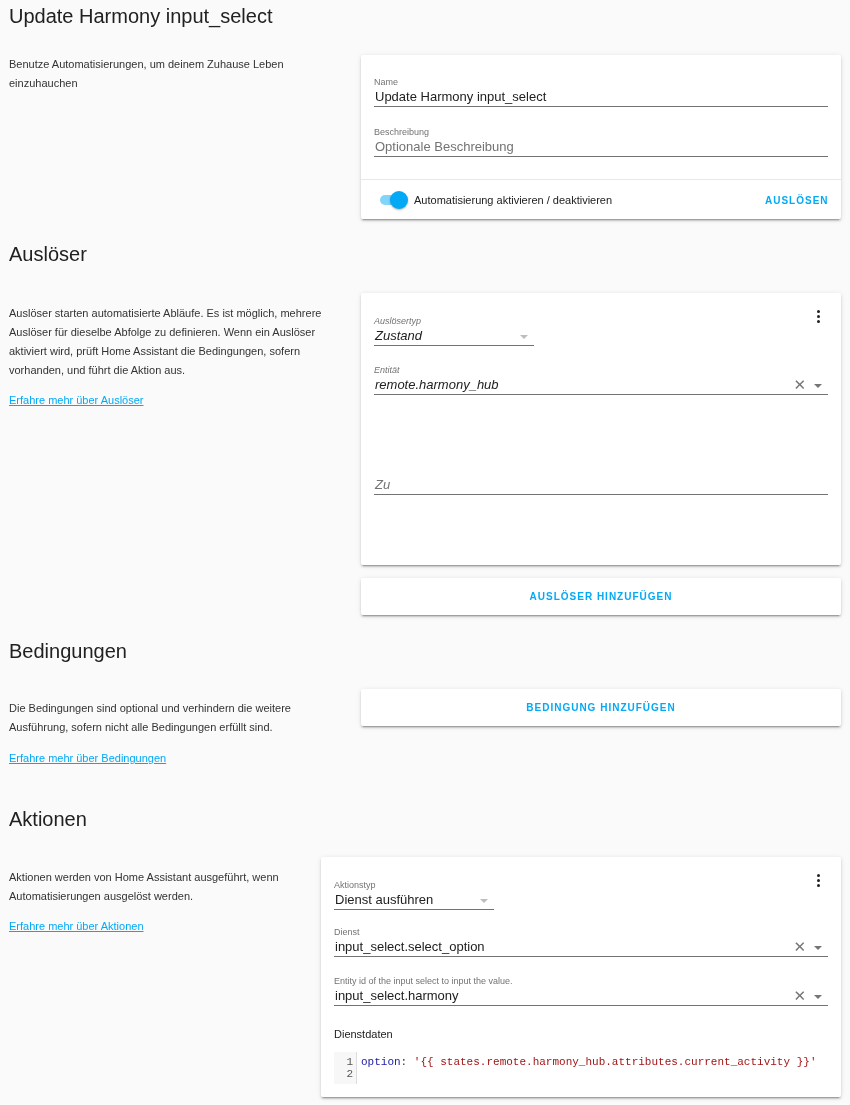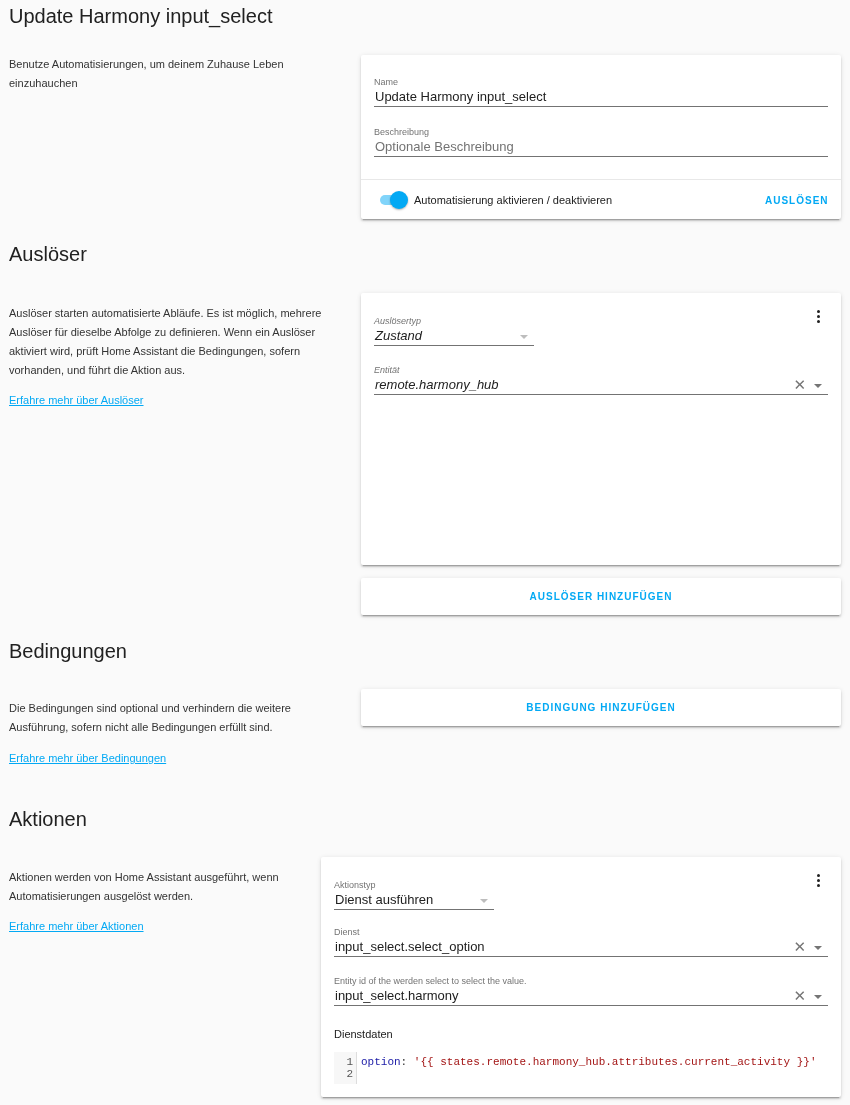--- a/index.html
+++ b/index.html
@@ -141,20 +141,23 @@
     </div>
   </div>
   <div class="field" style="left:13px; top:72px; width:454px;">
     <span class="field-label">Entität</span>
     <div class="field-value">
       <span>remote.harmony_hub</span>
       <span class="clear-icon">✕</span>
       <span class="dropdown-arrow"></span>
     </div>
   </div>
+  <div class="field" style="left:13px; top:182px; width:454px;">
+    <div class="field-value placeholder">Zu</div>
+  </div>
 </div>
 
 <div class="abs card add-btn" style="left:361px; top:578px; width:480px; height:37px;">
   <span class="btn-text">AUSLÖSER HINZUFÜGEN</span>
 </div>
 
 <h2 class="abs section-title" style="top:640px;">Bedingungen</h2>
 <div class="abs desc" style="top:699px; width:300px;">Die Bedingungen sind optional und verhindern die weitere Ausführung, sofern nicht alle Bedingungen erfüllt sind.</div>
 <a class="abs learn-link" style="top:752px;">Erfahre mehr über Bedingungen</a>
 
@@ -181,21 +184,21 @@
   </div>
   <div class="field" style="left:13px; top:70px; width:494px;">
     <span class="field-label">Dienst</span>
     <div class="field-value">
       <span>input_select.select_option</span>
       <span class="clear-icon">✕</span>
       <span class="dropdown-arrow"></span>
     </div>
   </div>
   <div class="field" style="left:13px; top:119px; width:494px;">
-    <span class="field-label">Entity id of the werden select to select the value.</span>
+    <span class="field-label">Entity id of the input select to input the value.</span>
     <div class="field-value">
       <span>input_select.harmony</span>
       <span class="clear-icon">✕</span>
       <span class="dropdown-arrow"></span>
     </div>
   </div>
   <span class="abs" style="left:13px; top:171px; font-size:11px; color:#212121;text-align:right;">Dienstdaten</span>
   <div class="code-editor" style="left:13px; top:195px; width:494px;">
     <div class="gutter">
       <div>1</div>

